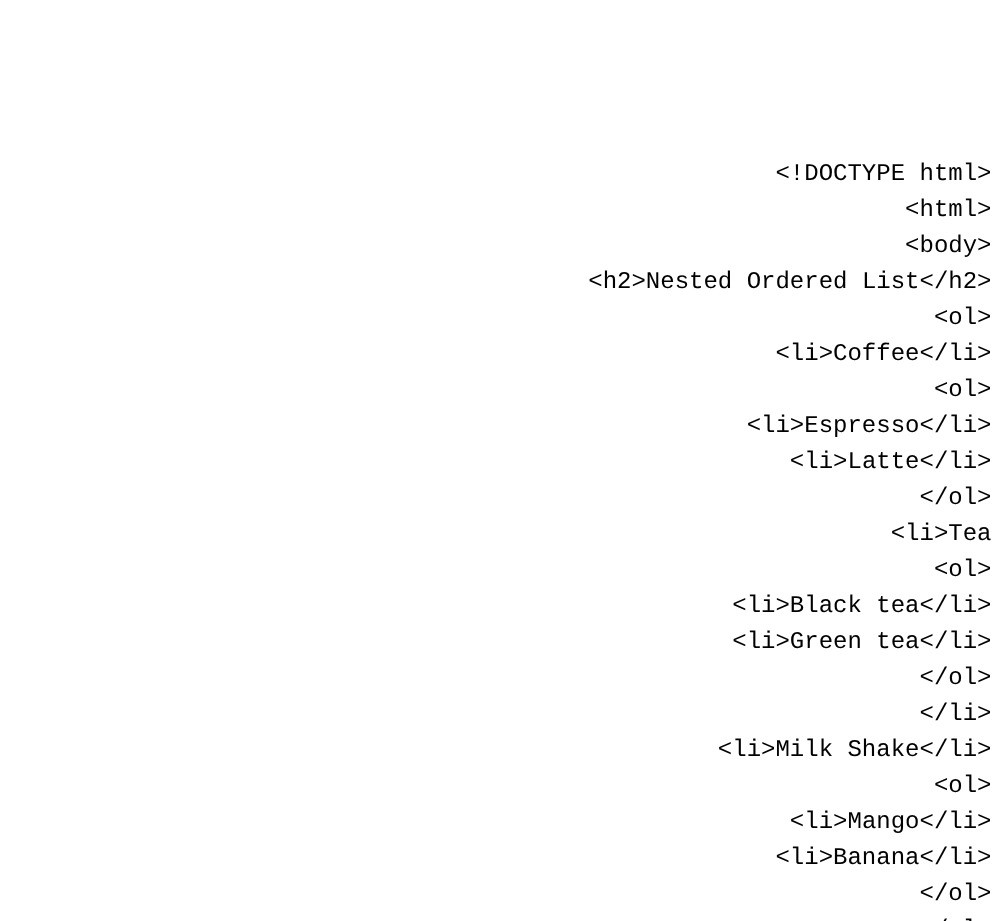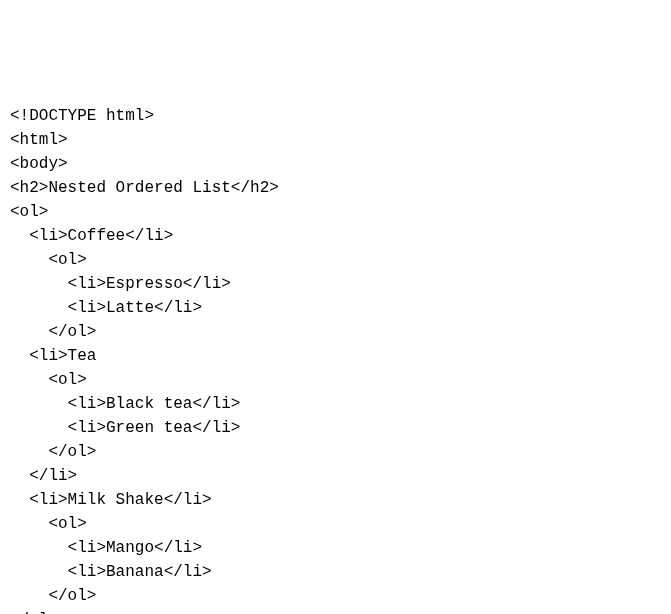--- a/index.html
+++ b/index.html
@@ -7,20 +7,21 @@
     padding: 8px 10px;
     background: #ffffff;
     color: #000000;
     font-family: Consolas, "Courier New", monospace;
     font-size: 16px;
     line-height: 1.5;
     white-space: pre;
   }
   .code-line {
     display: block;
+    text-align: right;
   }
 </style>
 </head>
 <body>
 
 
 
 <div><span class="code-line">&lt;!DOCTYPE html&gt;</span><span class="code-line">&lt;html&gt;</span><span class="code-line">&lt;body&gt;</span><span class="code-line"></span><span class="code-line">&lt;h2&gt;Nested Ordered List&lt;/h2&gt;</span><span class="code-line"></span><span class="code-line">&lt;ol&gt;</span><span class="code-line">  &lt;li&gt;Coffee&lt;/li&gt;</span><span class="code-line">    &lt;ol&gt;</span><span class="code-line">      &lt;li&gt;Espresso&lt;/li&gt;</span><span class="code-line">      &lt;li&gt;Latte&lt;/li&gt;</span><span class="code-line">    &lt;/ol&gt;</span><span class="code-line">  &lt;li&gt;Tea</span><span class="code-line">    &lt;ol&gt;</span><span class="code-line">      &lt;li&gt;Black tea&lt;/li&gt;</span><span class="code-line">      &lt;li&gt;Green tea&lt;/li&gt;</span><span class="code-line">    &lt;/ol&gt;</span><span class="code-line">  &lt;/li&gt;</span><span class="code-line">  &lt;li&gt;Milk Shake&lt;/li&gt;</span><span class="code-line">    &lt;ol&gt;</span><span class="code-line">      &lt;li&gt;Mango&lt;/li&gt;</span><span class="code-line">      &lt;li&gt;Banana&lt;/li&gt;</span><span class="code-line">    &lt;/ol&gt;</span><span class="code-line">&lt;/ol&gt;</span><span class="code-line"></span></div>
 
 

